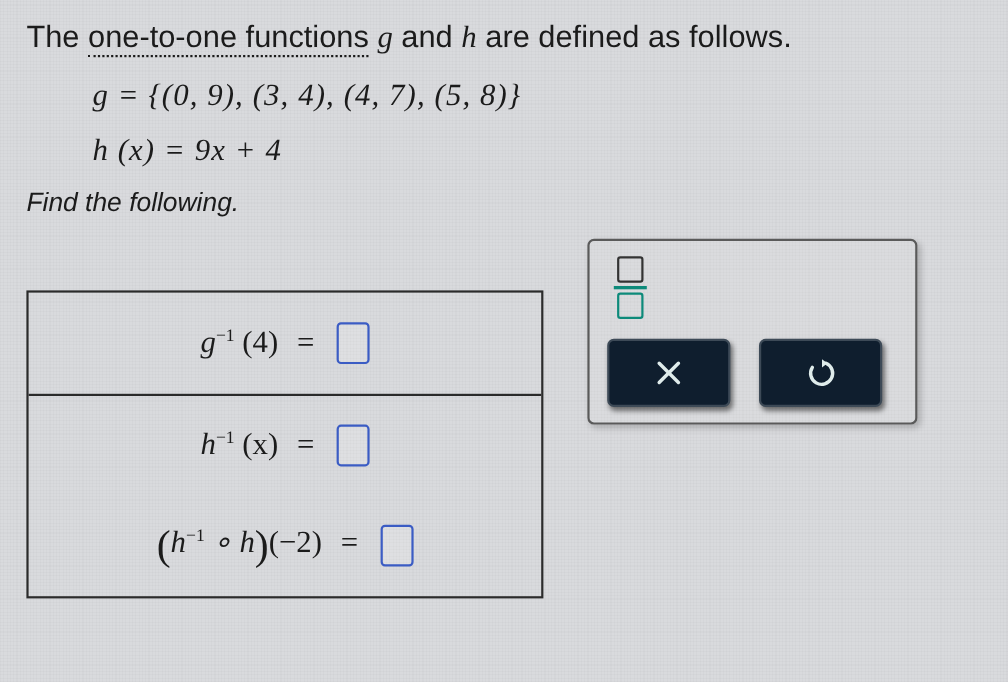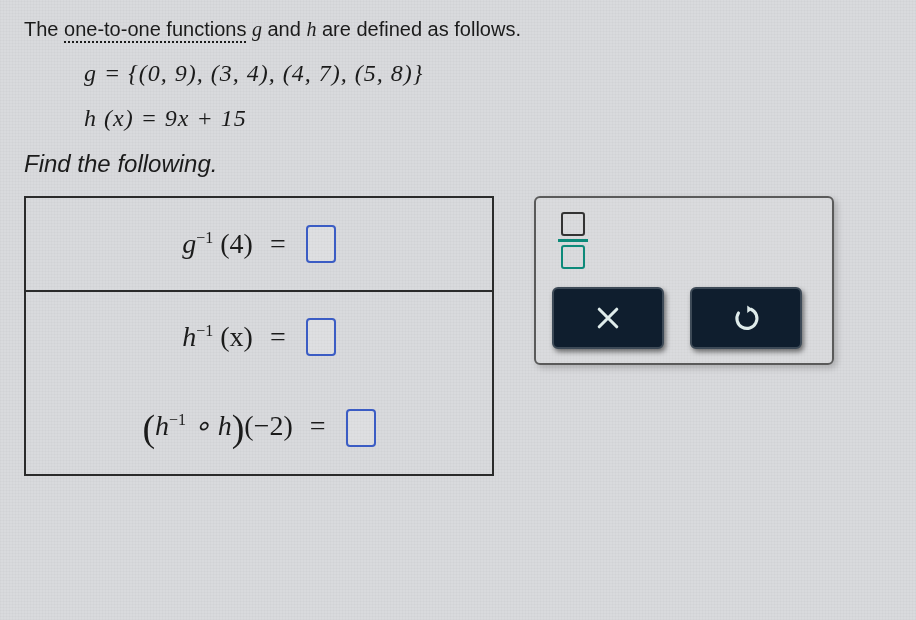--- a/index.html
+++ b/index.html
@@ -7,40 +7,41 @@
     margin: 0; padding: 0;
     width: 916px; height: 620px;
     font-family: Arial, Helvetica, sans-serif;
     background: #d9dadd;
     background-image:
       repeating-linear-gradient(0deg, rgba(0,0,0,0.02) 0 1px, transparent 1px 3px),
       repeating-linear-gradient(90deg, rgba(0,0,0,0.02) 0 1px, transparent 1px 3px);
     color: #1b1b1b;
   }
   .page { padding: 16px 24px 24px 24px; }
-  .intro { font-size: 20px; margin-bottom: 18px; line-height: 1.3; }
+  .intro { font-size: 28px; margin-bottom: 18px; line-height: 1.3; }
   .link {
     color: #1b1b1b;
     border-bottom: 2px dotted #1b1b1b;
     padding-bottom: 1px;
   }
   .it { font-style: italic; font-family: 'Times New Roman', Times, serif; }
   .math-block {
     margin-left: 60px;
     font-family: 'Times New Roman', Times, serif;
     font-style: italic;
-    font-size: 24px;
+    font-size: 28px;
     margin-bottom: 18px;
     letter-spacing: 1px;
   }
   .sub { font-size: 24px; margin: 10px 0 18px 0; font-style: italic; }
   .lower { display: flex; gap: 40px; align-items: flex-start; }
   .answer-table {
     border: 2px solid #2b2b2b;
     width: 470px;
+    margin-top: 47px;
   }
   .answer-row {
     height: 92px;
     display: flex;
     align-items: center;
     justify-content: center;
     font-family: 'Times New Roman', Times, serif;
     font-style: italic;
     font-size: 28px;
   }
@@ -91,21 +92,21 @@
 </head>
 <body>
 
 <div class="page">
 
   <div class="intro">
     <span>The </span><span class="link">one-to-one functions</span><span> </span><span class="it">g</span><span> and </span><span class="it">h</span><span> are defined as follows.</span>
   </div>
 
   <div class="math-block">g = {(0, 9), (3, 4), (4, 7), (5, 8)}</div>
-  <div class="math-block">h (x) = 9x + 15</div>
+  <div class="math-block">h (x) = 9x + 4</div>
 
   <div class="sub">Find the following.</div>
 
   <div class="lower">
 
     <div class="answer-table">
 
       <div class="answer-row">
         <span>
           <span>g</span><span class="exp">−1</span>

